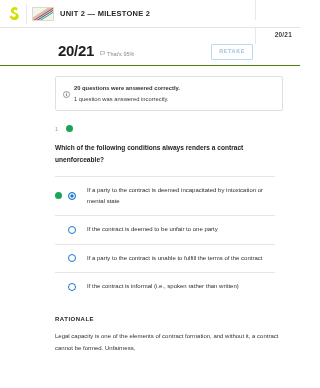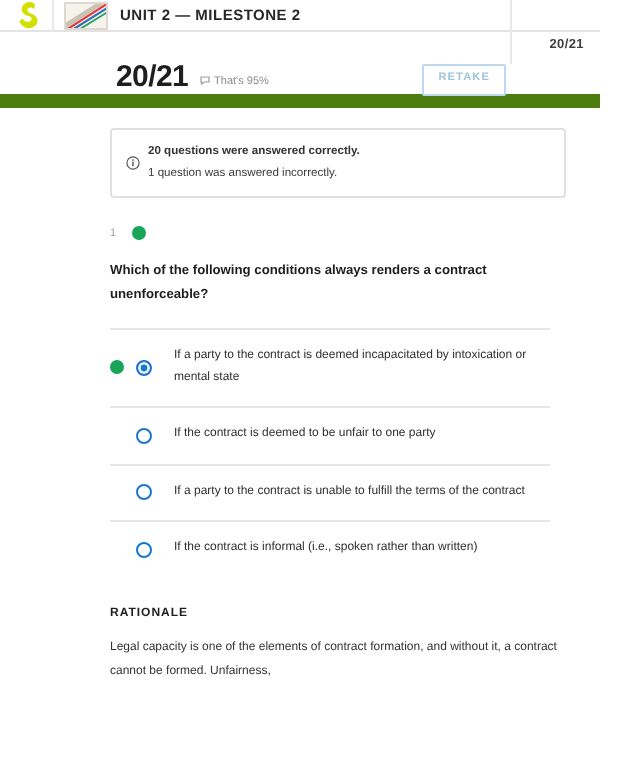--- a/index.html
+++ b/index.html
@@ -11,21 +11,21 @@
     width: 300px;
     height: 388px;
     font-family: "Liberation Sans", sans-serif;
     color: #2b2b2b;
     overflow: hidden;
     position: relative;
   }
 
   
   .topbar {
-    height: 16px;
+    height: 28px;
     display: flex;
     align-items: center;
     border-bottom: 1px solid #e3e3e3;
     background: #ffffff;
     box-sizing: border-box;
     padding-left: 8px;
     position: relative;
   }
   .logo-s {
     width: 12px;
@@ -65,21 +65,21 @@
     top: 0;
     width: 1px;
     height: 20px;
     background: #e8e8e8;
   }
 
   
   .score-strip {
     height: 38px;
     position: relative;
-    border-bottom: 7px solid #4d7c0f;
+    border-bottom: 1px solid #4d7c0f;
     box-sizing: border-box;
     background: #fff;
   }
   .score-right-label {
     position: absolute;
     right: 8px;
     top: 3px;
     font-size: 6.5px;
     font-weight: bold;
     color: #3d3d3d;

